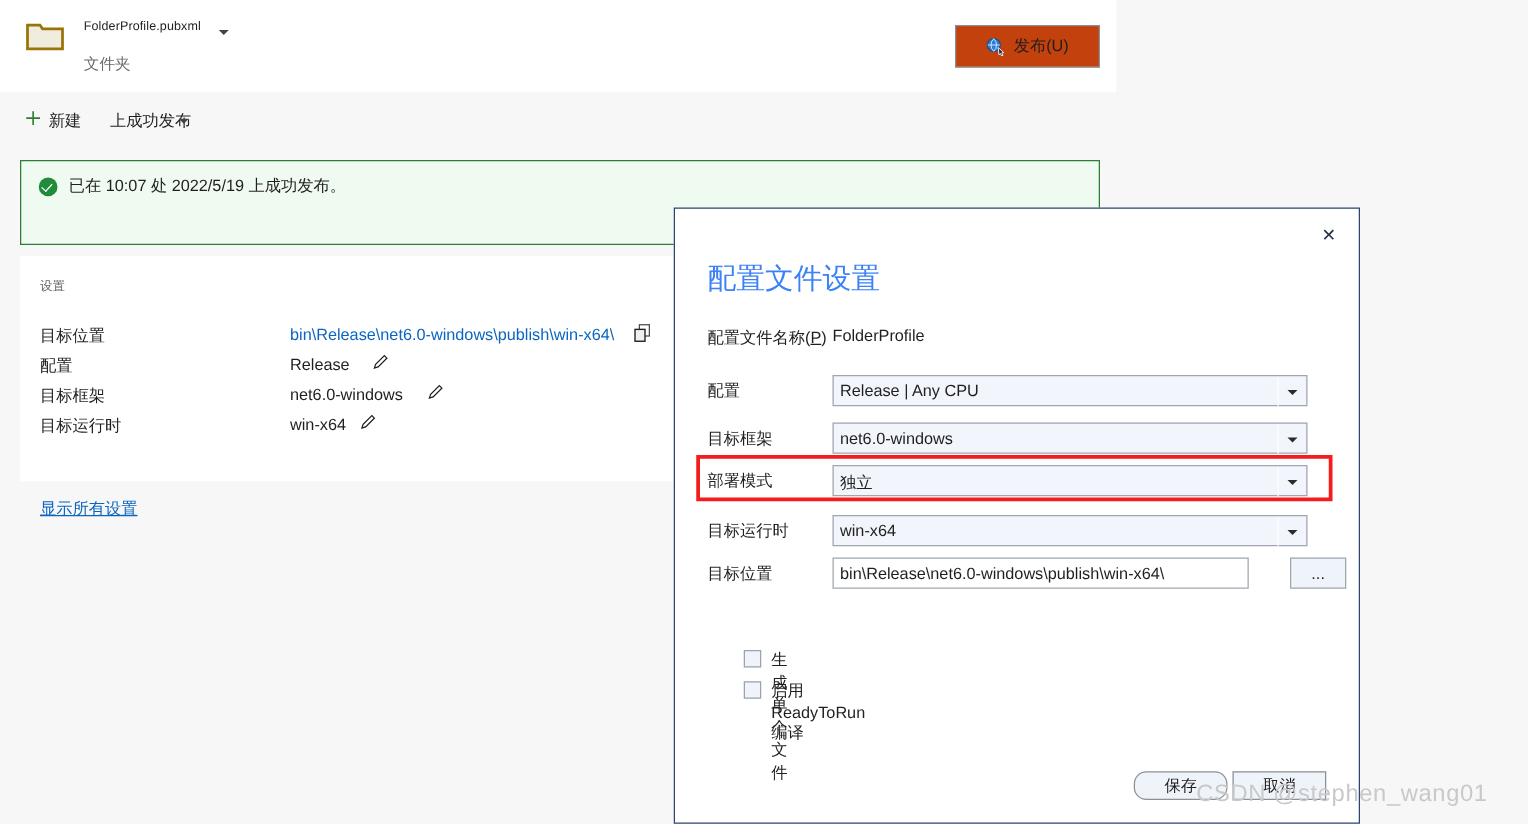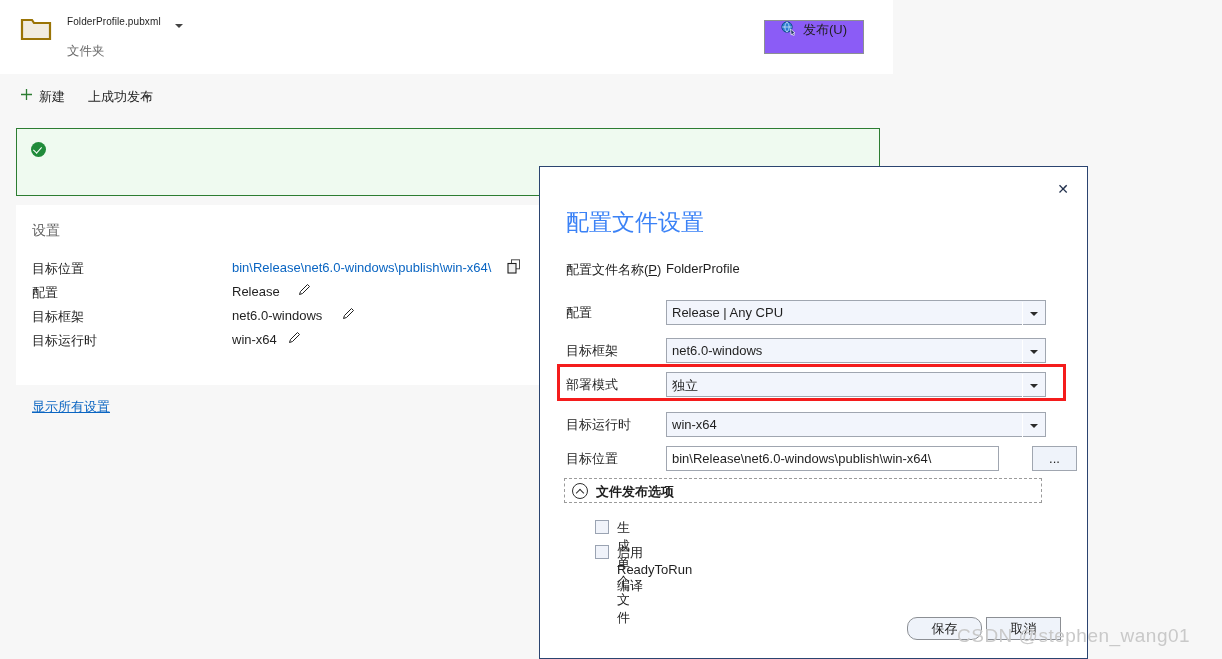--- a/index.html
+++ b/index.html
@@ -52,25 +52,25 @@
   }
   .profile-sub {
     position: absolute;
     left: 67px; top: 43px;
     font-size: 12.5px;
     color: #6a6a6a;
   }
   .publish-button {
     position: absolute;
     left: 764px; top: 20px;
-    width: 100px; height: 34px;
-    background: #8b5cf6;
+    width: 116px; height: 34px;
+    background: #c2410c;
     border: 1px solid #8c8f94;
     display: flex;
-    align-items: flex-start;
+    align-items: center;
     justify-content: center;
     gap: 6px;
     font-size: 13px;
     color: #1f1f1f;
     box-sizing: border-box;
     cursor: pointer;
   }
   .publish-glyph {
     width: 16px; height: 15px;
     position: relative;
@@ -142,21 +142,21 @@
   
   .settings-card {
     position: absolute;
     left: 16px; top: 205px;
     width: 864px; height: 180px;
     background: #ffffff;
   }
   .settings-title {
     position: absolute;
     left: 16px; top: 17px;
-    font-size: 14px;
+    font-size: 10px;
     color: #656565;
   }
   .srow { position: absolute; left: 16px; font-size: 13px; color: #1f1f1f; }
   .sval { position: absolute; left: 216px; font-size: 13px; color: #1f1f1f; }
   .sval-link { color: #0a65c2; cursor: pointer; }
   .pencil {
     position: absolute;
     width: 13px; height: 13px;
     cursor: pointer;
   }
@@ -399,20 +399,21 @@
         <path d="M6.5 1 v11 M1 6.5 h11" stroke="#2d7d32" stroke-width="1.3"></path>
       </svg>
     </span>
     <span class="tb-newlabel">新建</span>
     <span class="tb-more">上成功发布</span>
     <span class="tb-more-caret"></span>
   </div>
 
   <div class="status-banner">
     <span class="status-check"></span>
+    <span class="status-text">已在 10:07 处 2022/5/19 上成功发布。</span>
     <span class="status-link">打开文件夹</span>
   </div>
 
   <div class="settings-card">
     <span class="settings-title">设置</span>
 
     <span class="srow" style="top:55px">目标位置</span>
     <span class="sval sval-link" style="top:55px">bin\Release\net6.0-windows\publish\win-x64\</span>
     <span class="copy-icon" style="top:54px">
       <svg width="14" height="15" viewBox="0 0 14 15">
@@ -498,24 +499,20 @@
   </div>
 
   <div class="field-row" style="top:279px">
     <span class="field-label">目标位置</span>
     <div class="textbox">
       <span class="textbox-value">bin\Release\net6.0-windows\publish\win-x64\</span>
     </div>
     <div class="browse-button">...</div>
   </div>
 
-  <div class="expander">
-    <span class="expander-chevron"></span>
-    <span class="expander-label">文件发布选项</span>
-  </div>
 
   <div class="check-row" style="top:353px">
     <span class="checkbox"></span>
     <span class="check-label">生成单个文件</span>
   </div>
   <div class="check-row" style="top:378px">
     <span class="checkbox"></span>
     <span class="check-label">启用 ReadyToRun 编译</span>
   </div>
 

